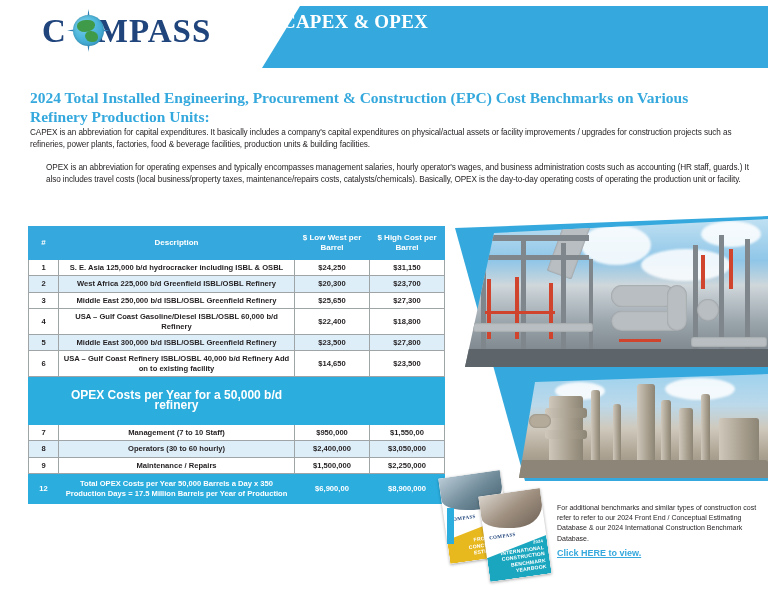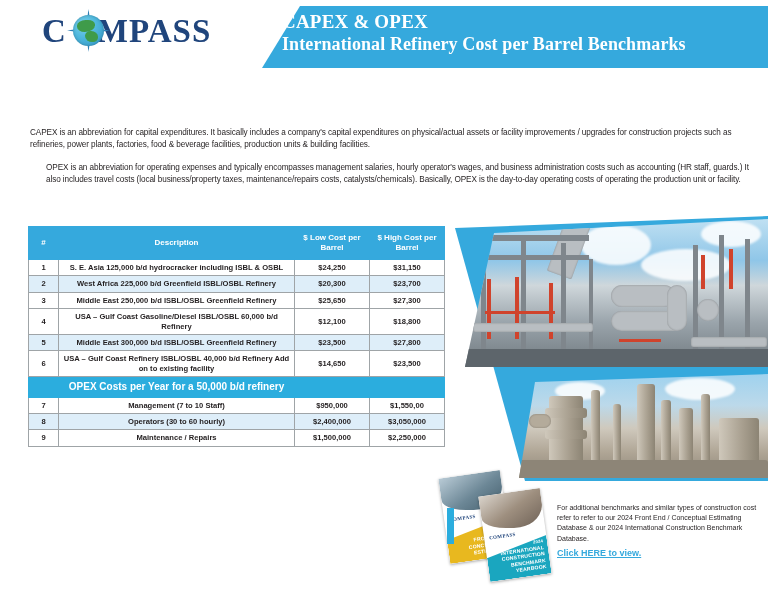--- a/index.html
+++ b/index.html
@@ -95,21 +95,21 @@
     border:1px solid #35a9dd;
   }
   .col-num{width:30px;}
   .col-desc{width:236px;}
   .col-low{width:75px;}
   .col-high{width:75px;}
   tr.alt td{background:#deeef9;}
   tr.plain td{background:#ffffff;}
   tr.band td{
     background:#2badde;color:#ffffff;border-color:#2badde;
-    font-size:10px;padding:5px 2px;
+    font-size:12px;padding:14px 2px;
   }
   tr.band td.empty{background:#2badde;}
   tr.total td{
     background:#2badde;color:#ffffff;border-color:#2badde;
     font-size:7.6px;padding:5px 2px;
   }
   td.desc{text-align:center;padding-left:4px;padding-right:4px;margin-left:9px;}
 
   
   .photos{position:absolute;left:447px;top:216px;width:321px;height:265px;}
@@ -196,24 +196,24 @@
           <polygon points="43,21.5 25,24 21.5,21.5 25,19" fill="#2f7fb5"></polygon>
           <polygon points="7,7 19,19 21.5,21.5 19,19" fill="#76c2e0"></polygon>
           <polygon points="36,7 25,19 21.5,21.5 25,19" fill="#76c2e0"></polygon>
         </svg>
         <span class="logo-globe"></span>
       </div>
     </div>
 
     <div class="header-titles">
       <div class="header-title-1">CAPEX &amp; OPEX</div>
-      <div class="header-title-2">International Refinery Cost per Barrel Benchmarks</div>
     </div>
   </div>
 
+  <div class="sec-title">2024 Total Installed Engineering, Procurement &amp; Construction (EPC) Cost Benchmarks on Various Refinery Production Units:</div>
 
   <div class="para para-1">CAPEX is an abbreviation for capital expenditures.  It basically includes a company's capital expenditures on physical/actual assets or facility improvements / upgrades for construction projects such as refineries, power plants, factories, food &amp; beverage facilities, production units &amp; building facilities.</div>
   <div class="para para-2">OPEX is an abbreviation for operating expenses and typically encompasses management salaries, hourly operator's wages, and business administration costs such as accounting (HR staff, guards.) It also includes travel costs (local business/property taxes, maintenance/repairs costs, catalysts/chemicals). Basically, OPEX is the day-to-day operating costs of operating the production unit or facility.</div>
 
   <div class="photos">
     <div class="photo-frame"></div>
 
     <div class="photo-a">
       <div class="cloud" style="left:120px;top:6px;width:70px;height:40px;"></div>
       <div class="cloud" style="left:180px;top:30px;width:90px;height:32px;"></div>
@@ -267,21 +267,21 @@
       <colgroup>
         <col class="col-num">
           <col class="col-desc">
           <col class="col-low">
           <col class="col-high">
       </colgroup>
       <thead>
         <tr>
           <th>#</th>
           <th>Description</th>
-          <th>$ Low Cost per Barrel</th>
+          <th>$ Low West per Barrel</th>
           <th>$ High Cost per Barrel</th>
         </tr>
       </thead>
       <tbody>
         <tr class="plain">
           <td>1</td>
           <td class="desc">S. E. Asia 125,000 b/d hydrocracker including ISBL &amp; OSBL</td>
           <td>$24,250</td>
           <td>$31,150</td>
         </tr>
@@ -293,21 +293,21 @@
         </tr>
         <tr class="plain">
           <td>3</td>
           <td class="desc">Middle East 250,000 b/d ISBL/OSBL Greenfield Refinery</td>
           <td>$25,650</td>
           <td>$27,300</td>
         </tr>
         <tr class="plain">
           <td>4</td>
           <td class="desc">USA – Gulf Coast Gasoline/Diesel ISBL/OSBL 60,000 b/d Refinery</td>
-          <td>$12,100</td>
+          <td>$22,400</td>
           <td>$18,800</td>
         </tr>
         <tr class="alt">
           <td>5</td>
           <td class="desc">Middle East 300,000 b/d ISBL/OSBL Greenfield Refinery</td>
           <td>$23,500</td>
           <td>$27,800</td>
         </tr>
         <tr class="plain">
           <td>6</td>
@@ -331,20 +331,26 @@
           <td>8</td>
           <td class="desc">Operators (30 to 60 hourly)</td>
           <td>$2,400,000</td>
           <td>$3,050,000</td>
         </tr>
         <tr class="plain">
           <td>9</td>
           <td class="desc">Maintenance / Repairs</td>
           <td>$1,500,000</td>
           <td>$2,250,000</td>
+        </tr>
+        <tr class="total">
+          <td>12</td>
+          <td class="desc">Total OPEX Costs per Year 50,000 Barrels a Day x 350 Production Days = 17.5 Million Barrels per Year of Production</td>
+          <td>$6,900,00</td>
+          <td>$8,900,000</td>
         </tr>
       </tbody>
     </table>
   </div>
 
   <div class="books">
     <div class="book book-1">
       <div class="book-photo bp1"></div>
       <div class="book-logo">COMPASS</div>
       <div class="book-swoosh bs1">

